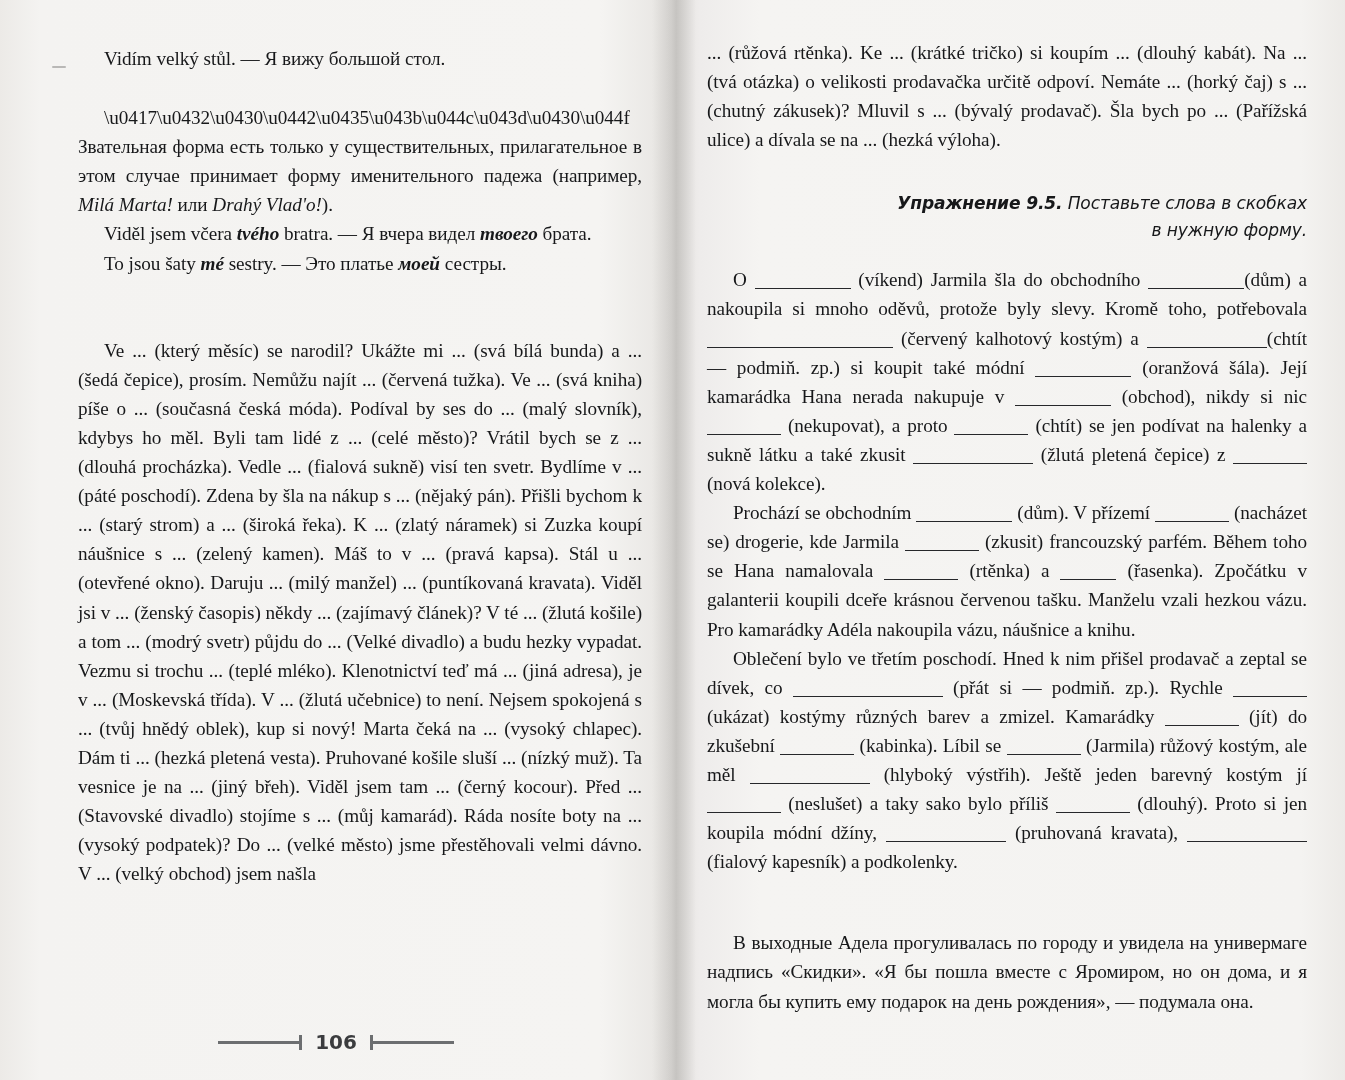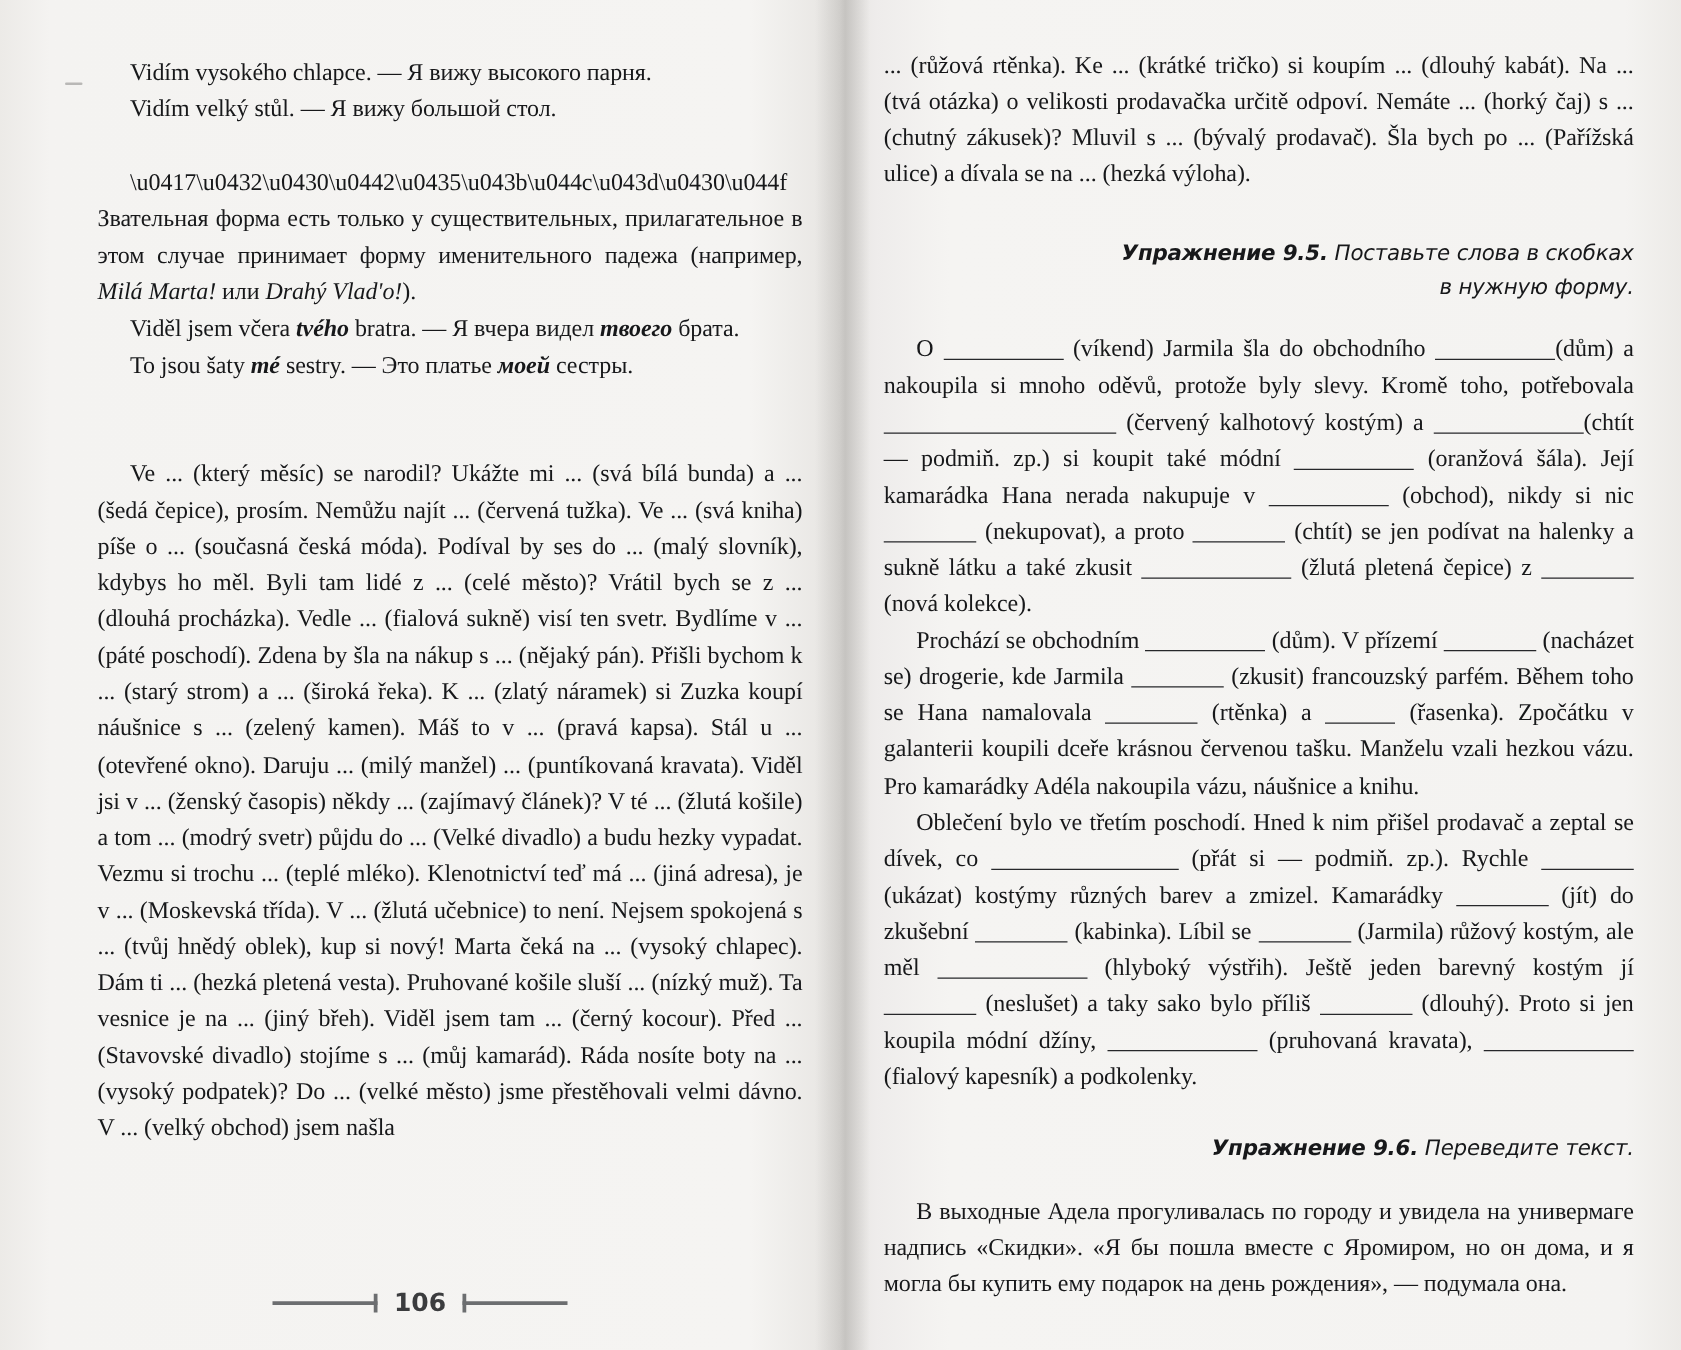--- a/index.html
+++ b/index.html
@@ -152,23 +152,20 @@
 <body>
 
 <div class="book-spread">
 
   <div class="scan-mark"></div>
 
   <div class="page page-left">
     <div class="col">
 
       <p class="no-just">
-        <span style="display:inline-block;width:26px;"></span><span>Vidím vysokého chlapce. — Я вижу высокого парня.</span>
-      </p>
-      <p class="no-just">
         <span style="display:inline-block;width:26px;"></span><span>Vidím velký stůl. — Я вижу большой стол.</span>
       </p>
 
       <div class="gap-lg"></div>
 
       <p class="para-indent">\u0417\u0432\u0430\u0442\u0435\u043b\u044c\u043d\u0430\u044f
         <span>Звательная форма есть только у существительных, прилагательное в этом случае принимает форму именительного падежа (например, <i class="it">Milá Marta!</i> или <i class="it">Drahý Vlad'o!</i>).</span>
       </p>
 
 
@@ -210,24 +207,20 @@
       <div class="gap-md"></div>
 
       <p class="para-indent"><span>O</span> <span class="blank b-m"></span> <span>(víkend) Jarmila šla do obchodního</span> <span class="blank b-m"></span><span>(dům) a nakoupila si mnoho oděvů, protože byly slevy. Kromě toho, potřebovala</span> <span class="blank b-xxl"></span> <span>(červený kalhotový kostým) a</span> <span class="blank b-l"></span><span>(chtít — podmiň. zp.) si koupit také módní</span> <span class="blank b-m"></span> <span>(oranžová šála). Její kamarádka Hana nerada nakupuje v</span> <span class="blank b-m"></span> <span>(obchod), nikdy si nic</span> <span class="blank b-s"></span> <span>(nekupovat), a proto</span> <span class="blank b-s"></span> <span>(chtít) se jen podívat na halenky a sukně látku a také zkusit</span> <span class="blank b-l"></span> <span>(žlutá pletená čepice) z</span> <span class="blank b-s"></span> <span>(nová kolekce).</span></p>
 
       <p class="para-indent"><span>Prochází se obchodním</span> <span class="blank b-m"></span> <span>(dům). V přízemí</span> <span class="blank b-s"></span> <span>(nacházet se) drogerie, kde Jarmila</span> <span class="blank b-s"></span> <span>(zkusit) francouzský parfém. Během toho se Hana namalovala</span> <span class="blank b-s"></span> <span>(rtěnka) a</span> <span class="blank b-xs"></span> <span>(řasenka). Zpočátku v galanterii koupili dceře krásnou červenou tašku. Manželu vzali hezkou vázu. Pro kamarádky Adéla nakoupila vázu, náušnice a knihu.</span></p>
 
       <p class="para-indent"><span>Oblečení bylo ve třetím poschodí. Hned k nim přišel prodavač a zeptal se dívek, co</span> <span class="blank b-xl"></span> <span>(přát si — podmiň. zp.). Rychle</span> <span class="blank b-s"></span> <span>(ukázat) kostýmy různých barev a zmizel. Kamarádky</span> <span class="blank b-s"></span> <span>(jít) do zkušební</span> <span class="blank b-s"></span> <span>(kabinka). Líbil se</span> <span class="blank b-s"></span> <span>(Jarmila) růžový kostým, ale měl</span> <span class="blank b-l"></span> <span>(hlyboký výstřih). Ještě jeden barevný kostým jí</span> <span class="blank b-s"></span> <span>(neslušet) a taky sako bylo příliš</span> <span class="blank b-s"></span> <span>(dlouhý). Proto si jen koupila módní džíny,</span> <span class="blank b-l"></span> <span>(pruhovaná kravata),</span> <span class="blank b-l"></span> <span>(fialový kapesník) a podkolenky.</span></p>
 
       <div class="gap-lg"></div>
 
-      <p class="ex-head">
-        <b>Упражнение 9.6.</b>
-        <span>Переведите текст.</span>
-      </p>
 
       <div class="gap-md"></div>
 
       <p class="para-indent">В выходные Адела прогуливалась по городу и увидела на универмаге надпись «Скидки». «Я бы пошла вместе с Яромиром, но он дома, и я могла бы купить ему подарок на день рождения», — подумала она.</p>
     </div>
 
     <div class="folio folio-right">
       
       
       

